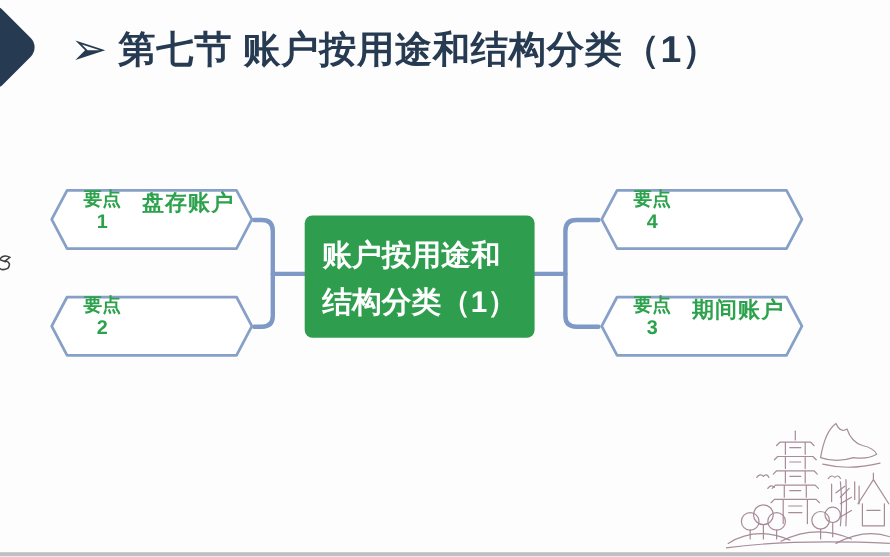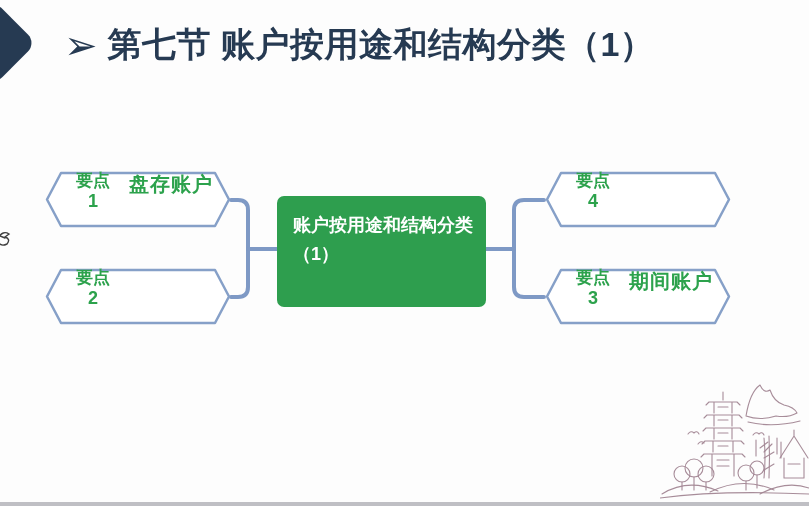--- a/index.html
+++ b/index.html
@@ -49,21 +49,21 @@
   .connectors path{
     fill:none;stroke:var(--connector-blue);
     stroke-width:4;stroke-linecap:round;
   }
   
   .center-node{
     position:absolute;left:277px;top:196px;
     width:209px;height:111px;
     background:var(--node-green);
     border-radius:7px;
-    color:#fff;font-size:18px;font-weight:700;
+    color:#fff;font-size:27px;font-weight:700;
     line-height:1.6;
     padding:15px 10px 0 16px;
     word-break:break-all;
   }
   
   .hex{position:absolute;width:186px;height:57px;}
   .hex svg{position:absolute;left:0;top:0;}
   .hex polygon{
     fill:#ffffff;
     stroke:var(--hex-border-blue);

